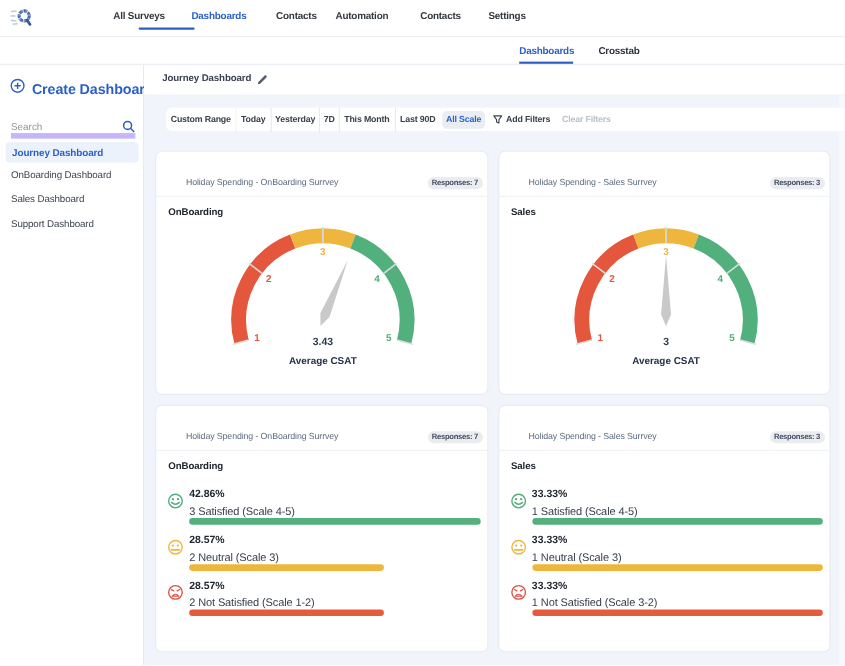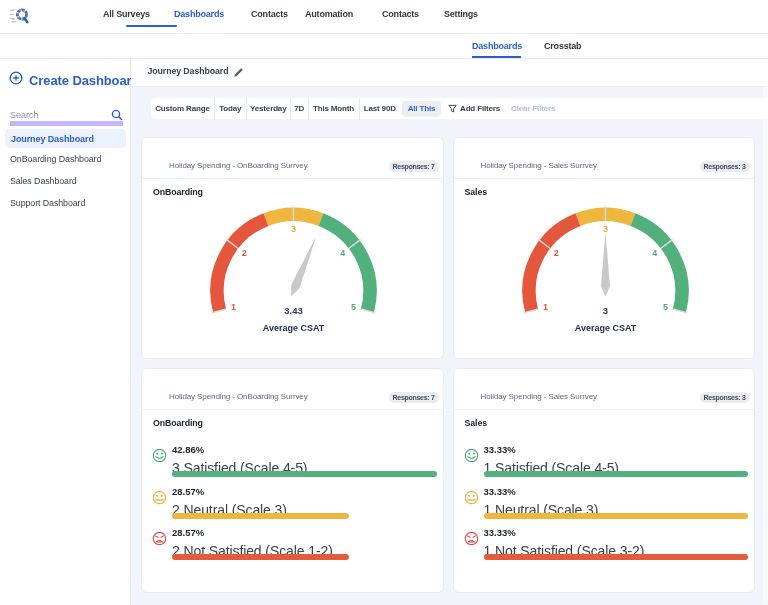--- a/index.html
+++ b/index.html
@@ -73,21 +73,21 @@
 .chead .t2 { position:absolute; left:11px; top:22.5px; font-size:8px;
   color:#5d6b80; letter-spacing:-0.1px;padding-left:16px; }
 .badge { position:absolute; right:4.5px; top:23px; height:11px; line-height:11px;
   background:#eaecf0; border-radius:5.5px; padding:0 4px; font-size:7px;
   font-weight:700; color:#414d63; letter-spacing:-0.3px; }
 
 
 .srow { position:absolute; left:10px; right:9px; height:36px; }
 .srow .pct { position:absolute; left:20px; top:-2px; font-size:9.5px; font-weight:700;
   color:#20262f; }
-.srow .lbl { position:absolute; left:20px; top:14px; font-size:14px; color:#39414e;
+.srow .lbl { position:absolute; left:20px; top:14px; font-size:10px; color:#39414e;
   letter-spacing:-0.1px; }
 .srow .bar { position:absolute; left:20px; top:25px; height:6px; border-radius:3px; }
 .srow svg.face { position:absolute; left:0; top:2px; }
 </style>
 </head>
 <body>
 <div id="page">
 
   <div class="abs" id="topnav">
     <svg class="abs" style="left:7px;top:4px" width="24" height="22" viewBox="0 0 24 22">
@@ -148,21 +148,21 @@
     </div>
     <div class="abs" id="rightstrip"></div>
 
     <div class="abs" id="filterbar">
       <span class="fbtn" style="left:0;width:64px;border-radius:4px 0 0 4px">Custom Range</span>
       <span class="fbtn" style="left:64px;width:31.5px">Today</span>
       <span class="fbtn" style="left:95.5px;width:44.5px">Yesterday</span>
       <span class="fbtn" style="left:140px;width:17.5px">7D</span>
       <span class="fbtn" style="left:157.5px;width:51px">This Month</span>
       <span class="fbtn" style="left:208.5px;width:40.5px;border-right:none">Last 90D</span>
-      <span class="fbtn sel" style="left:251px;width:39px">All This</span>
+      <span class="fbtn sel" style="left:251px;width:39px">All Scale</span>
       <svg class="abs" style="left:297px;top:6.5px" width="9" height="9" viewBox="0 0 10 10">
         <path d="M1 1.5 H9 L6.2 5.2 V8.8 L3.8 7.6 V5.2 Z" fill="none" stroke="#3a414b" stroke-width="1.1" stroke-linejoin="round"></path>
       </svg>
       <span class="faddf" style="left:309px">Add Filters</span>
       <span class="fclear" style="left:360px">Clear Filters</span>
     </div>
 
     <div class="card" style="left:10px; top:78px; width:303px; height:222px;">
       <div class="chead">
         <span class="t1">OnBoarding</span>

